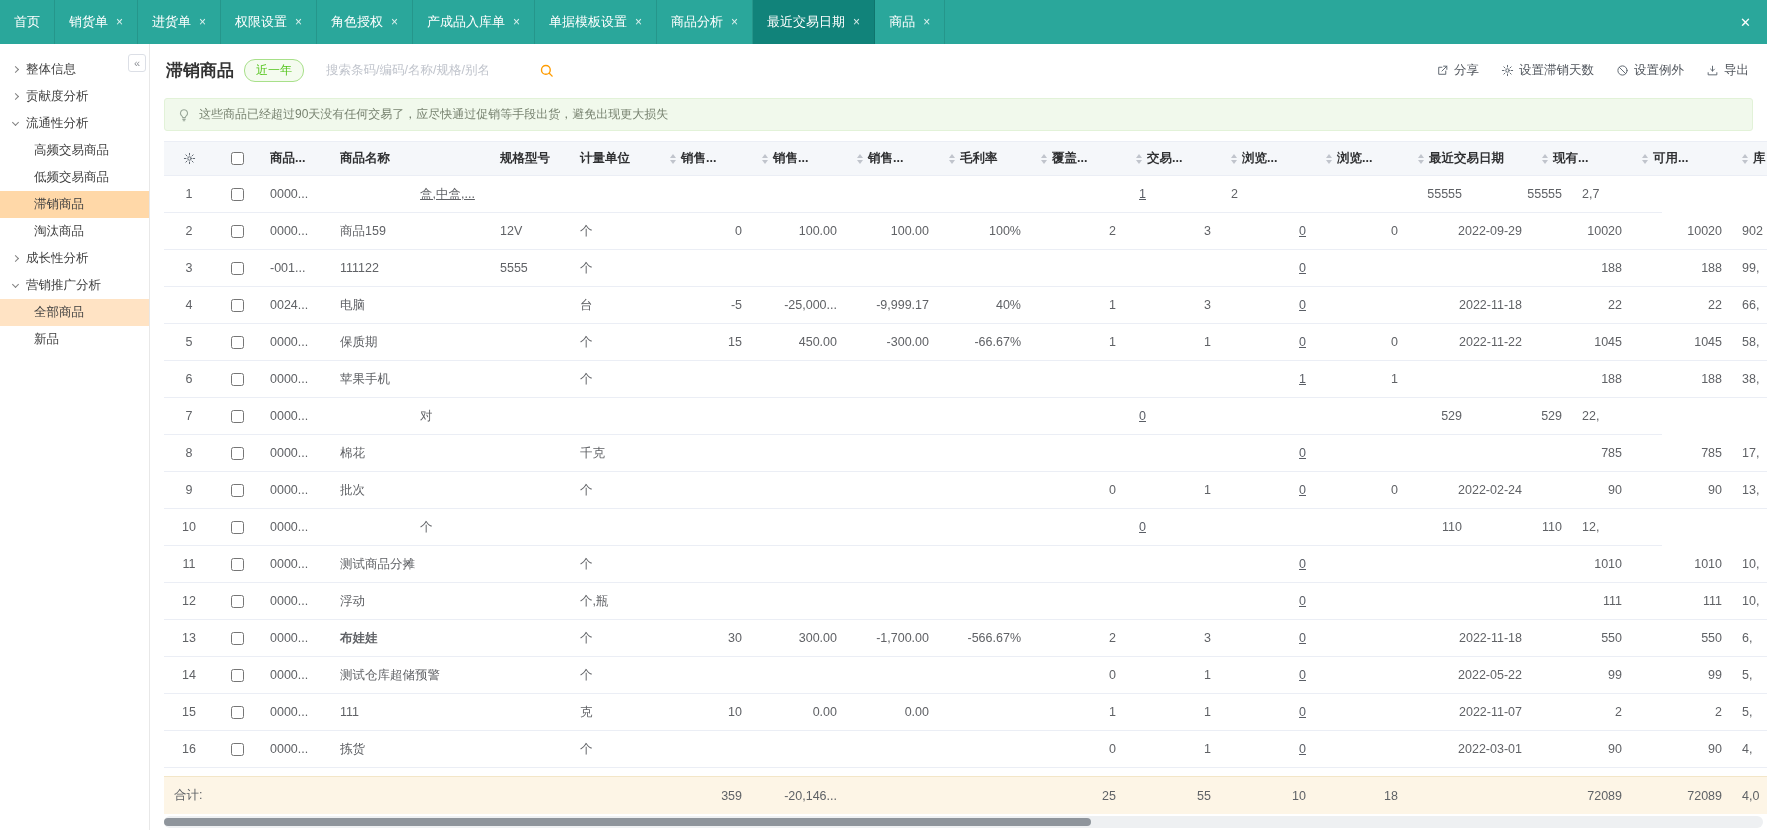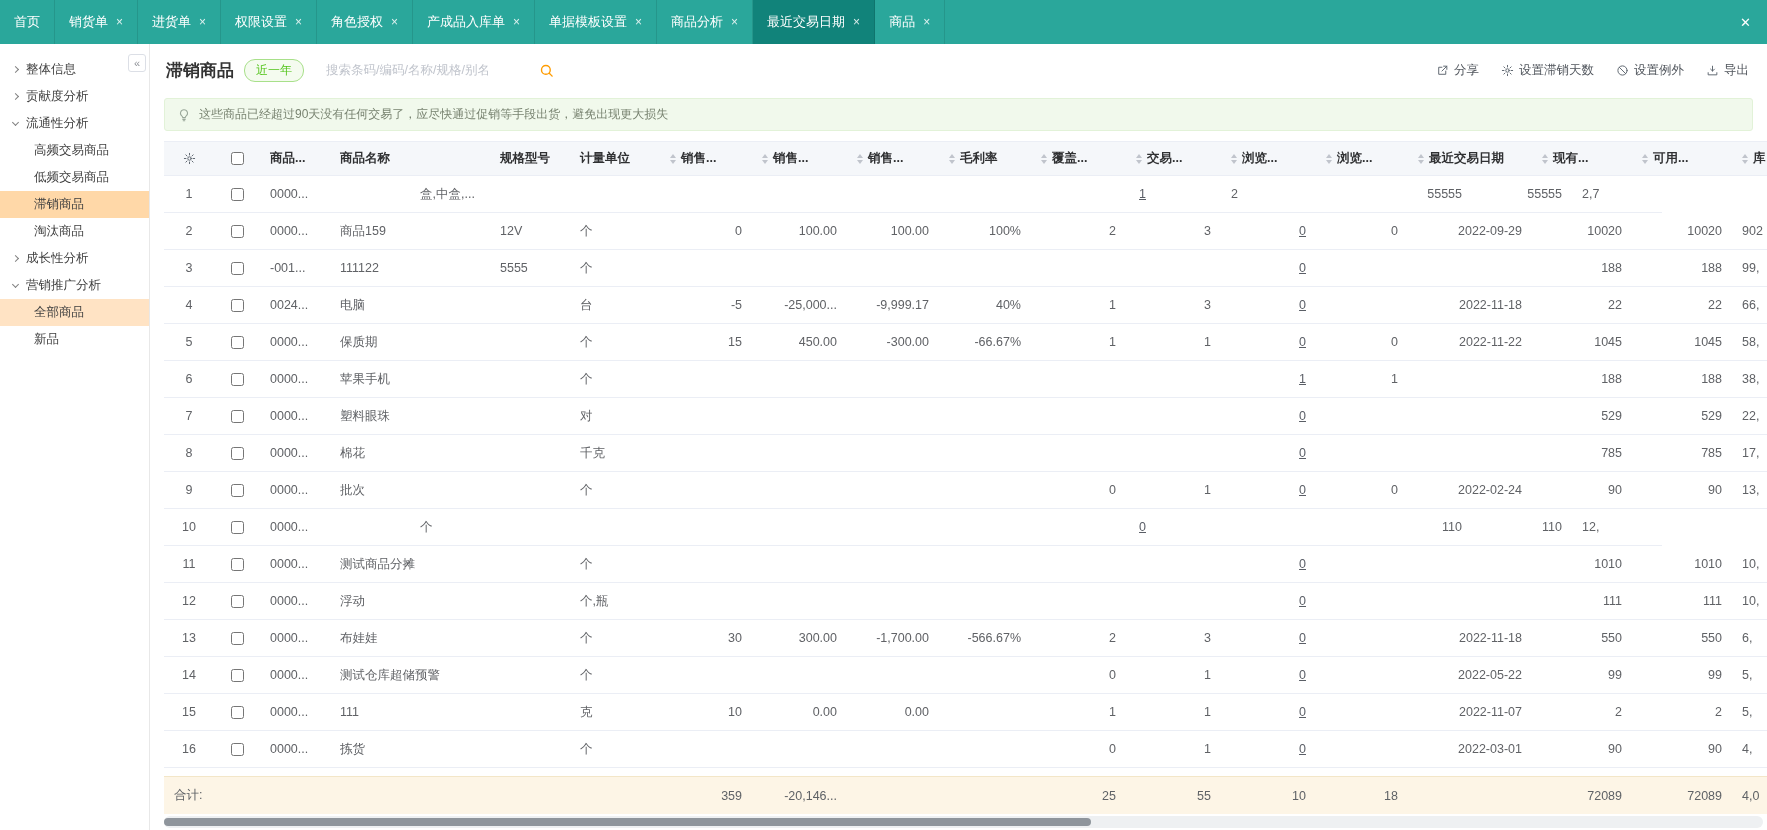--- a/index.html
+++ b/index.html
@@ -353,21 +353,21 @@
           </div>
         </div>
       <div class="tbody-clip" id="tbody">
           <div class="trow">
             <div class="tc al-center" style="width: 50px;">1</div>
             <div class="tc al-center" style="width: 46px;">
               <input class="cb" type="checkbox" style="">
             </div>
             <div class="tc al-left" style="width: 70px;">0000...</div>
             <div class="tc al-left" style="width: 80px;"></div>
-            <div class="tc al-left" style="width: 90px;">盒,中盒,...</div>
+            <div class="tc al-left" style="width: 90px; text-decoration: underline;">盒,中盒,...</div>
             <div class="tc al-right" style="width: 92px;"></div>
             <div class="tc al-right" style="width: 95px;"></div>
             <div class="tc al-right" style="width: 92px;"></div>
             <div class="tc al-right" style="width: 92px;"></div>
             <div class="tc al-right" style="width: 95px;"></div>
             <div class="tc al-right" style="width: 95px;"></div>
             <div class="tc al-right" style="width: 95px;">
               <span class="vlink">1</span>
             </div>
             <div class="tc al-right" style="width: 92px;">2</div>
@@ -495,21 +495,20 @@
             <div class="tc al-right" style="width: 100px;">188</div>
             <div class="tc al-right" style="width: 100px;">188</div>
             <div class="tc al-left" style="width: 90px;">38,</div>
           </div>
           <div class="trow">
             <div class="tc al-center" style="width: 50px;">7</div>
             <div class="tc al-center" style="width: 46px;">
               <input class="cb" type="checkbox" style="">
             </div>
             <div class="tc al-left" style="width: 70px;">0000...</div>
-            <div class="tc al-left" style="width: 160px;">塑料眼珠</div>
             <div class="tc al-left" style="width: 80px;"></div>
             <div class="tc al-left" style="width: 90px;">对</div>
             <div class="tc al-right" style="width: 92px;"></div>
             <div class="tc al-right" style="width: 95px;"></div>
             <div class="tc al-right" style="width: 92px;"></div>
             <div class="tc al-right" style="width: 92px;"></div>
             <div class="tc al-right" style="width: 95px;"></div>
             <div class="tc al-right" style="width: 95px;"></div>
             <div class="tc al-right" style="width: 95px;">
               <span class="vlink">0</span>
@@ -638,21 +637,21 @@
             <div class="tc al-right" style="width: 100px;">111</div>
             <div class="tc al-right" style="width: 100px;">111</div>
             <div class="tc al-left" style="width: 90px;">10,</div>
           </div>
           <div class="trow">
             <div class="tc al-center" style="width: 50px;">13</div>
             <div class="tc al-center" style="width: 46px;">
               <input class="cb" type="checkbox" style="">
             </div>
             <div class="tc al-left" style="width: 70px;">0000...</div>
-            <div class="tc al-left" style="width: 160px;">布娃娃</div>
+            <div class="tc al-left" style="width: 160px; font-weight: bold;">布娃娃</div>
             <div class="tc al-left" style="width: 80px;"></div>
             <div class="tc al-left" style="width: 90px;">个</div>
             <div class="tc al-right" style="width: 92px;">30</div>
             <div class="tc al-right" style="width: 95px;">300.00</div>
             <div class="tc al-right" style="width: 92px;">-1,700.00</div>
             <div class="tc al-right" style="width: 92px;">-566.67%</div>
             <div class="tc al-right" style="width: 95px;">2</div>
             <div class="tc al-right" style="width: 95px;">3</div>
             <div class="tc al-right" style="width: 95px;">
               <span class="vlink">0</span>

